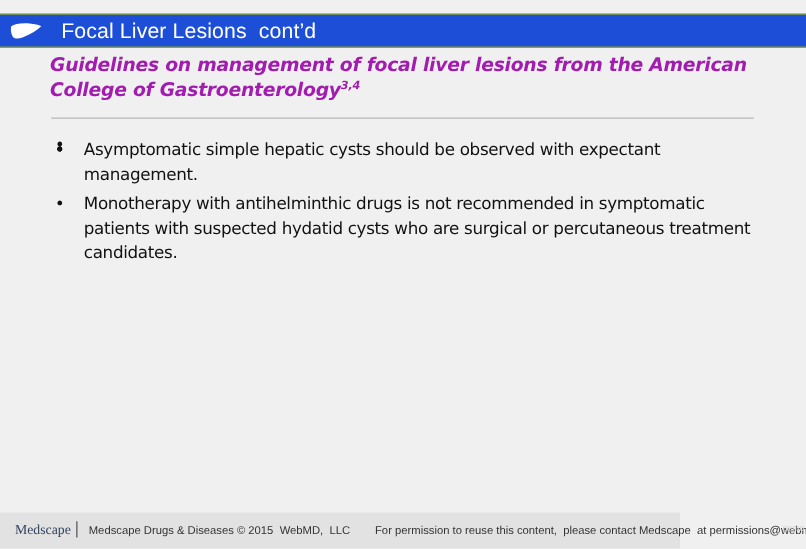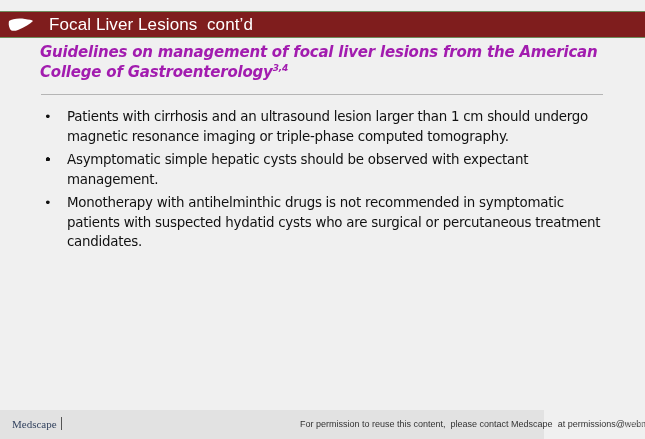--- a/index.html
+++ b/index.html
@@ -4,21 +4,21 @@
   <style>
     html, body { margin: 0; padding: 0; }
     body {
       width: 645px; height: 439px; overflow: hidden;
       background: #f0f0f0;
       font-family: "DejaVu Sans", "Liberation Sans", sans-serif;
       position: relative;
     }
     .title-bar {
       position: absolute; left: 0; top: 11px; width: 645px; height: 27px;
-      background: #7f1d1d;
+      background: #1d4ed8;
       border-top: 1px solid #6e8c5c;
       border-bottom: 1px solid #6e8c5c;
       display: flex; align-items: center;
       box-sizing: border-box;
     }
     .liver-icon { position: absolute; left: 8px; top: 6px; width: 26px; height: 14px; }
     .title-text {
       position: absolute; left: 49px; top: 3px;
       font-family: "Liberation Sans", sans-serif;
       font-size: 17px; color: #ffffff; letter-spacing: 0.1px;
@@ -87,21 +87,20 @@
 
 <div class="subtitle">
   <span>Guidelines on management of focal liver lesions from the American College of Gastroenterology</span><sup>3,4</sup>
 </div>
 
 <div class="rule"></div>
 
 <ul class="bullets">
   <li class="bullet-item">
     <span class="bullet-dot">•</span>
-    <span>Patients with cirrhosis and an ultrasound lesion larger than 1 cm should undergo magnetic resonance imaging or triple-phase computed tomography.</span>
   </li>
   <li class="bullet-item">
     <span class="bullet-dot">•</span>
   </li>
   <li class="bullet-item">
     <span class="bullet-dot">•</span>
   </li>
   <li class="bullet-item">
     <span class="bullet-dot">•</span>
   </li>
@@ -114,15 +113,16 @@
   </li>
   <li class="bullet-item">
     <span class="bullet-dot">•</span>
     <span>Monotherapy with antihelminthic drugs is not recommended in symptomatic patients with suspected hydatid cysts who are surgical or percutaneous treatment candidates.</span>
   </li>
 </ul>
 
 <div class="footer">
   <span class="footer-logo">Medscape</span>
   <span class="footer-sep"></span>
+  <span class="footer-copy">Medscape Drugs &amp; Diseases © 2015  WebMD,  LLC</span>
   <span class="footer-permission">For permission to reuse this content,  please contact Medscape  at permissions@webmd.net</span>
   <span class="footer-faint">pemo</span>
 </div>
 
 </body></html>

